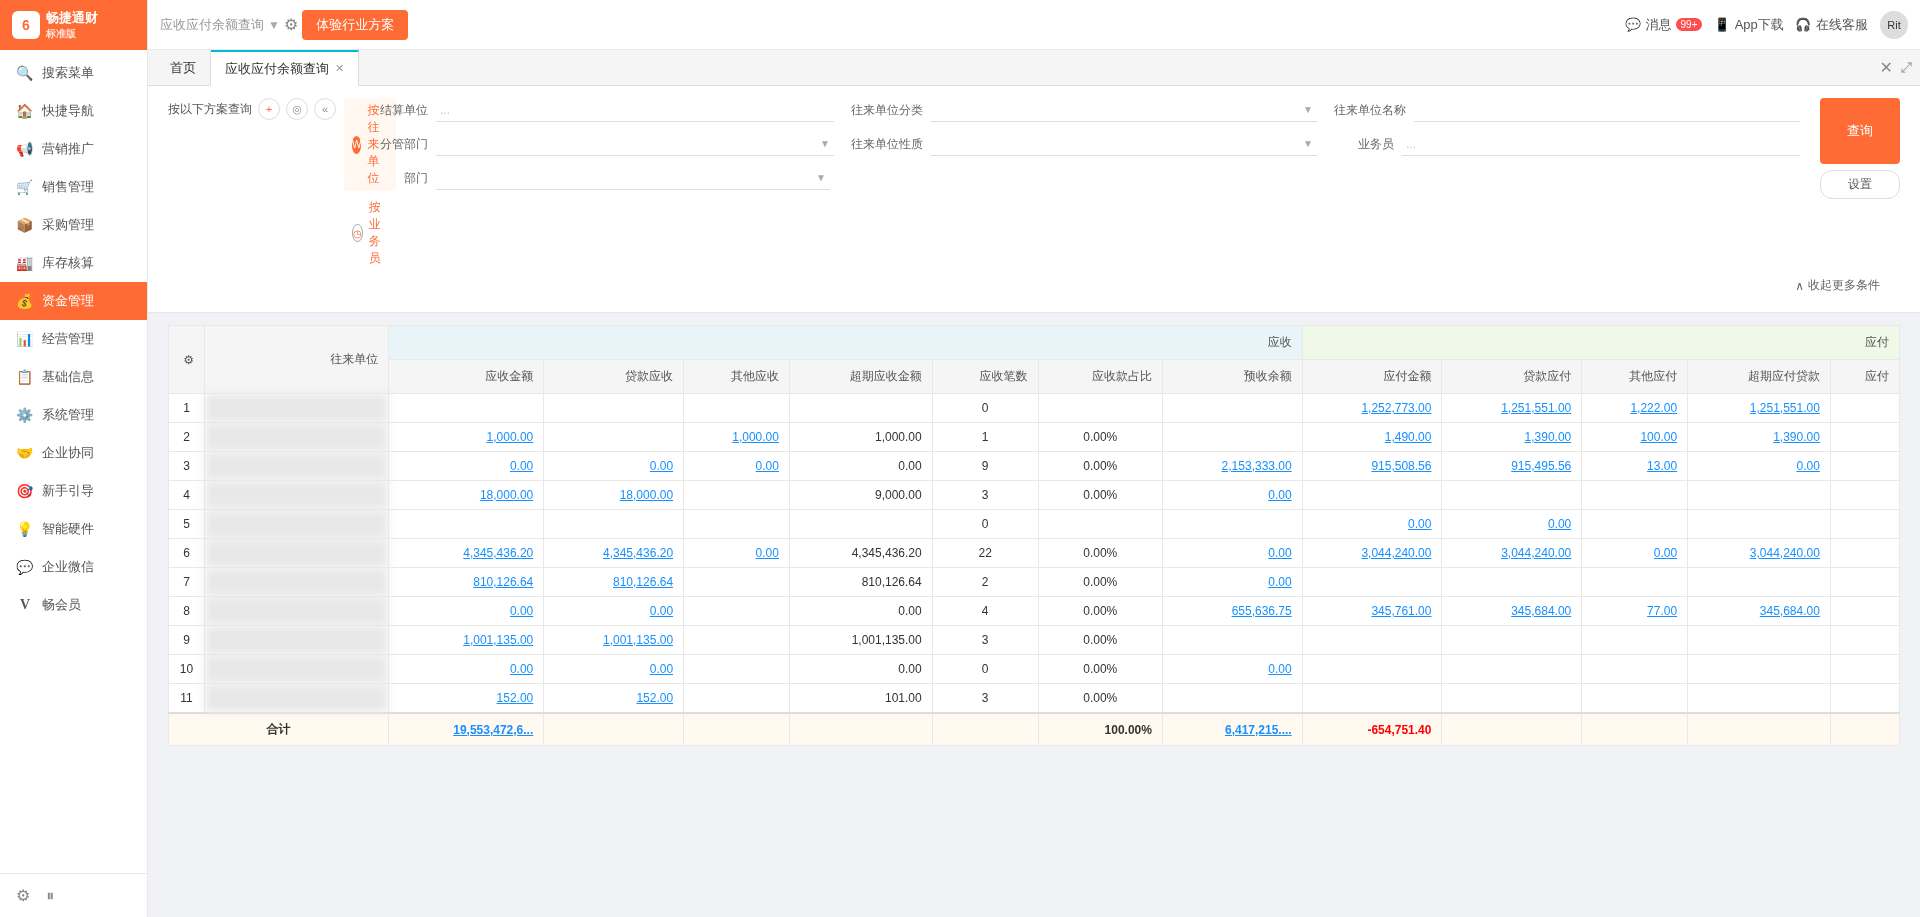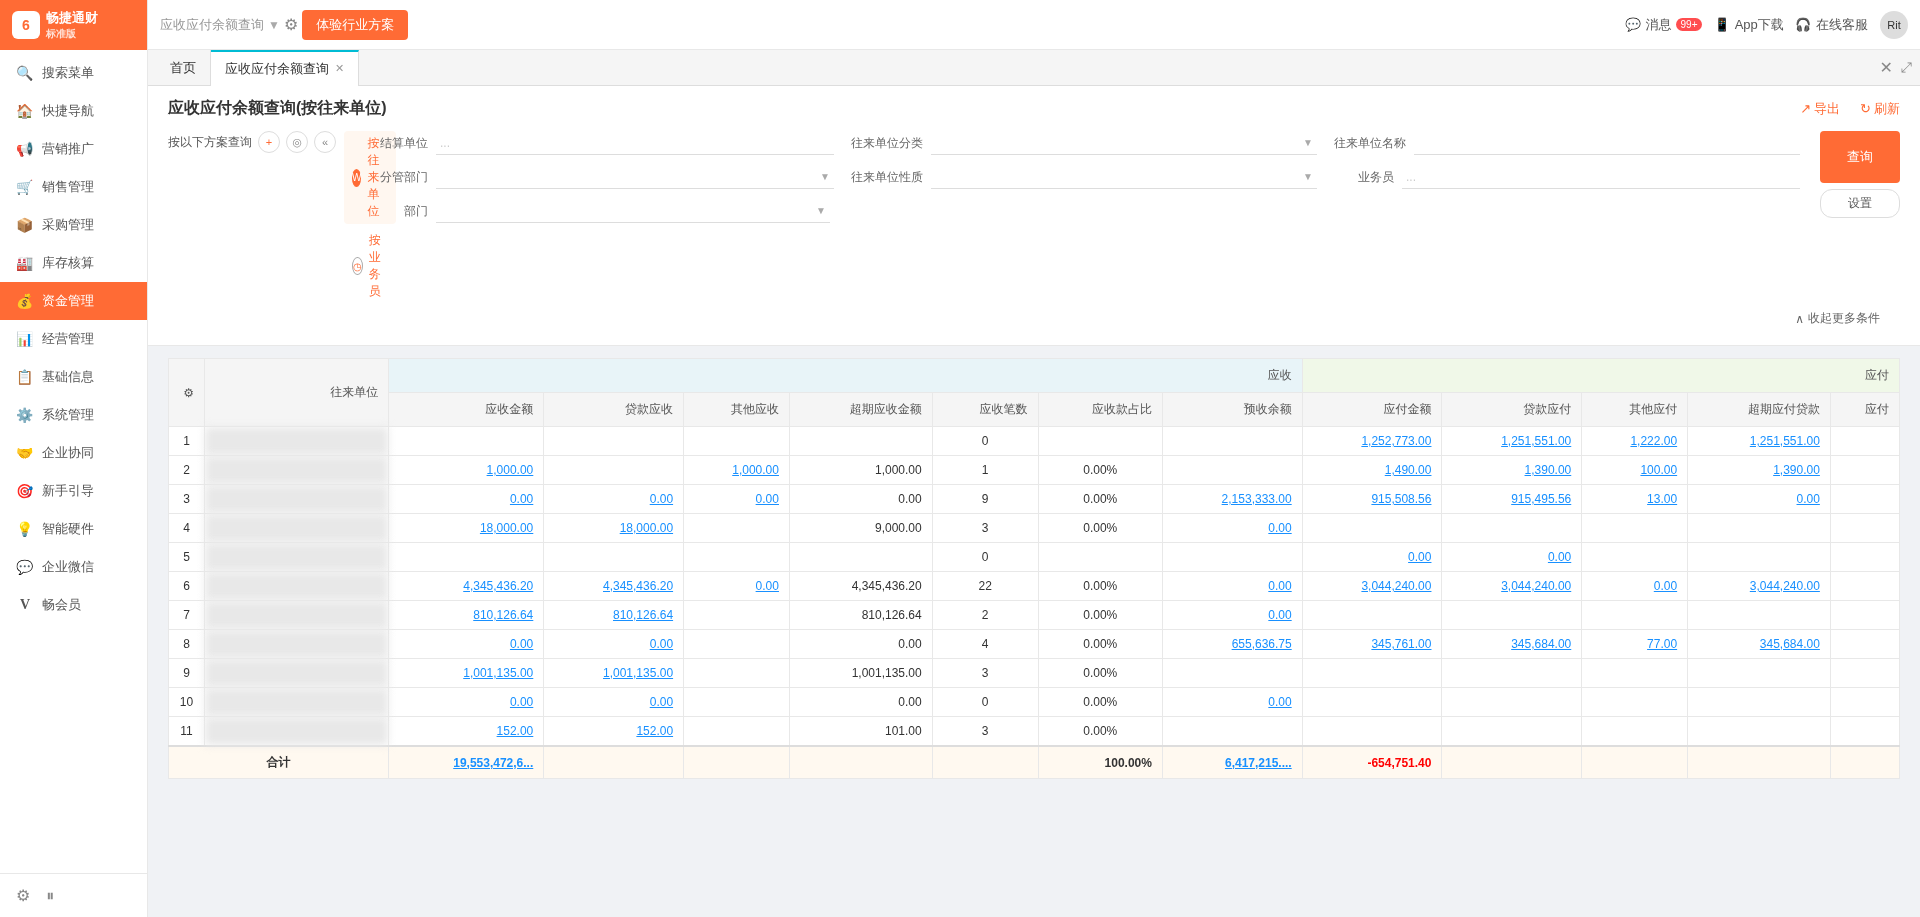--- a/index.html
+++ b/index.html
@@ -98,21 +98,21 @@
     .filter-options { display: flex; flex-direction: column; gap: 4px; }
     .filter-option {
       display: flex; align-items: center; gap: 6px; padding: 4px 8px; cursor: pointer;
       border-radius: 4px; font-size: 12px; color: #ff6b35;
     }
     .filter-option.active { background: #fff7f0; }
     .filter-option-icon { width: 18px; height: 18px; border-radius: 50%; background: #ff6b35; display: flex; align-items: center; justify-content: center; color: #fff; font-size: 10px; }
     .collapse-more { text-align: center; padding: 6px; cursor: pointer; color: #666; font-size: 12px; display: flex; align-items: center; justify-content: flex-end; gap: 4px; padding-right: 20px; }
 
     
-    .btn-query { background: #ff6b35; color: #fff; border: none; border-radius: 4px; padding: 17px 20px; cursor: pointer; font-size: 13px; }
+    .btn-query { background: #ff6b35; color: #fff; border: none; border-radius: 4px; padding: 24px 20px; cursor: pointer; font-size: 13px; }
     .btn-setting { background: #fff; color: #555; border: 1px solid #ddd; border-radius: 12px; padding: 5px 16px; cursor: pointer; font-size: 12px; }
 
     
     .table-container { flex: 1; overflow: auto; padding: 12px 20px; }
     .data-table { width: 100%; border-collapse: collapse; background: #fff; font-size: 12px; }
     .data-table th {
       background: #f5f5f5; border: 1px solid #e8e8e8; padding: 8px 10px;
       text-align: right; color: #555; font-weight: normal; white-space: nowrap;
     }
     .data-table td {
@@ -262,33 +262,20 @@
       <span class="tab-close">✕</span>
     </div>
     <div class="tab-bar-actions">
       <span style="color:#888;cursor:pointer;font-size:16px;">✕</span>
       <span style="color:#888;cursor:pointer;font-size:14px;">⤢</span>
     </div>
   </div>
 
   <div class="page-content">
 
-    <div class="page-header">
-      <h2 class="page-title">应收应付余额查询(按往来单位)</h2>
-      <div class="page-header-actions">
-        <span style="display:flex;align-items:center;gap:3px;color:#ff6b35;cursor:pointer;">
-          <span>↗</span>
-          <span>导出</span>
-        </span>
-        <span style="display:flex;align-items:center;gap:3px;color:#ff6b35;cursor:pointer;margin-left:12px;">
-          <span>↻</span>
-          <span>刷新</span>
-        </span>
-      </div>
-    </div>
 
     <div class="filter-area">
       <div class="filter-main">
 
         <div class="filter-query-left">
           <div style="display:flex;align-items:center;gap:6px;margin-bottom:6px;">
             <span style="font-size:12px;color:#555;white-space:nowrap;">按以下方案查询</span>
             <div class="filter-btn" style="color:#ff6b35;">+</div>
             <div class="filter-btn">◎</div>
             <div class="filter-btn">«</div>

